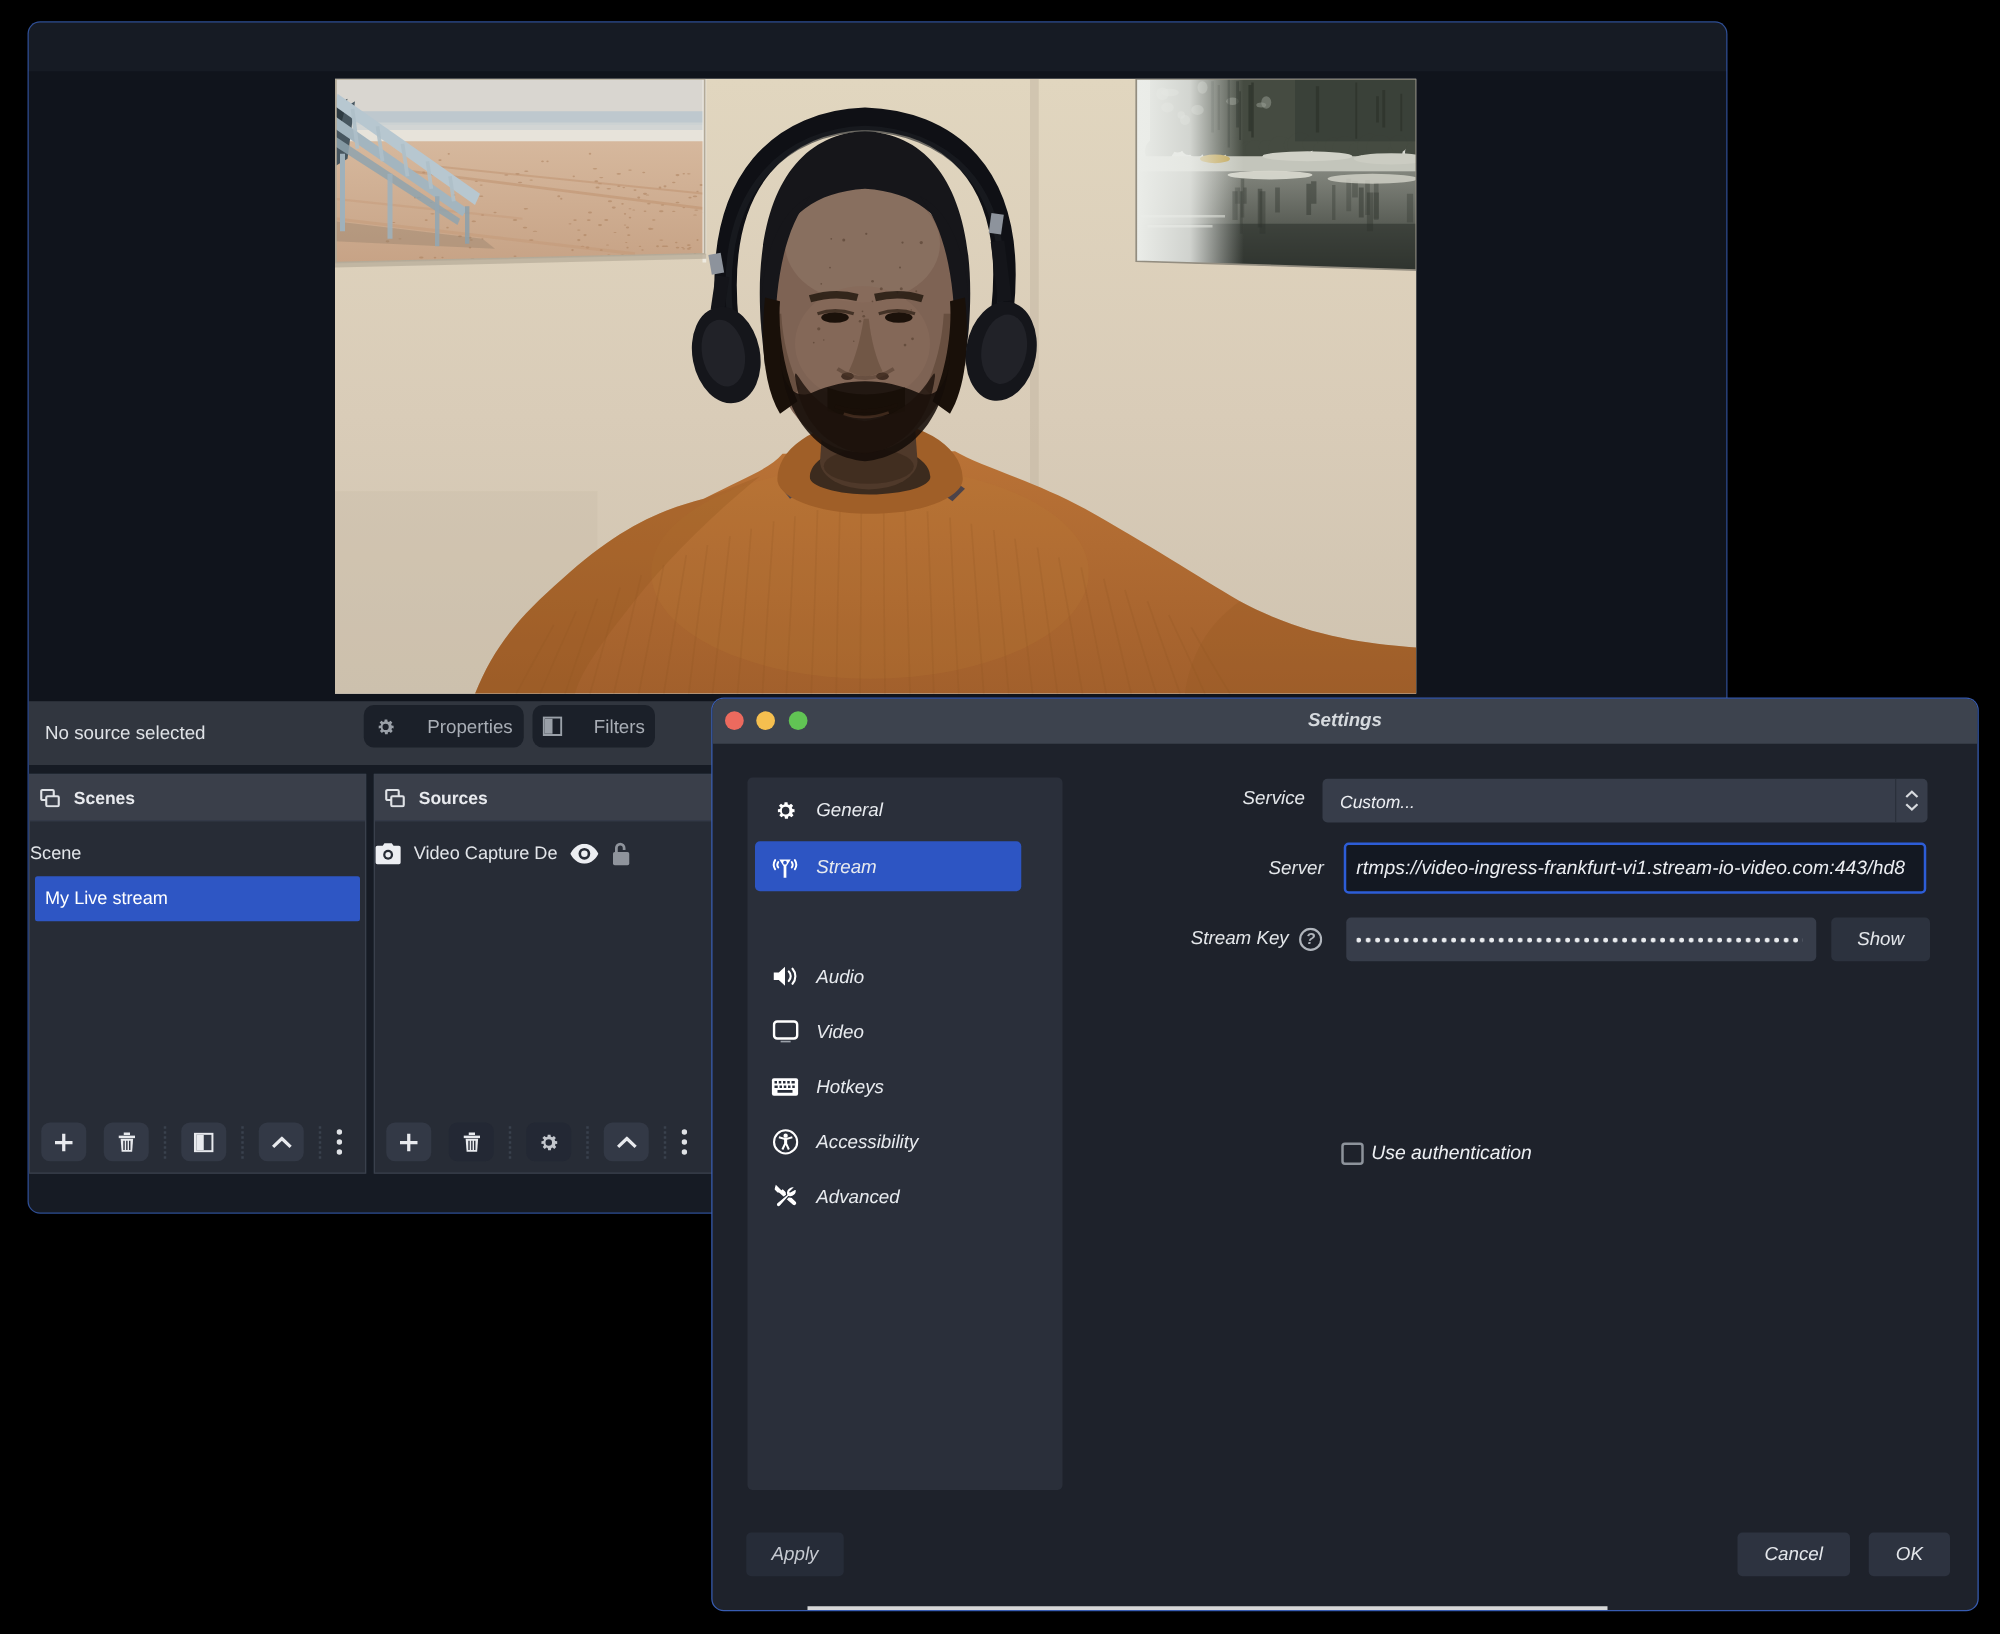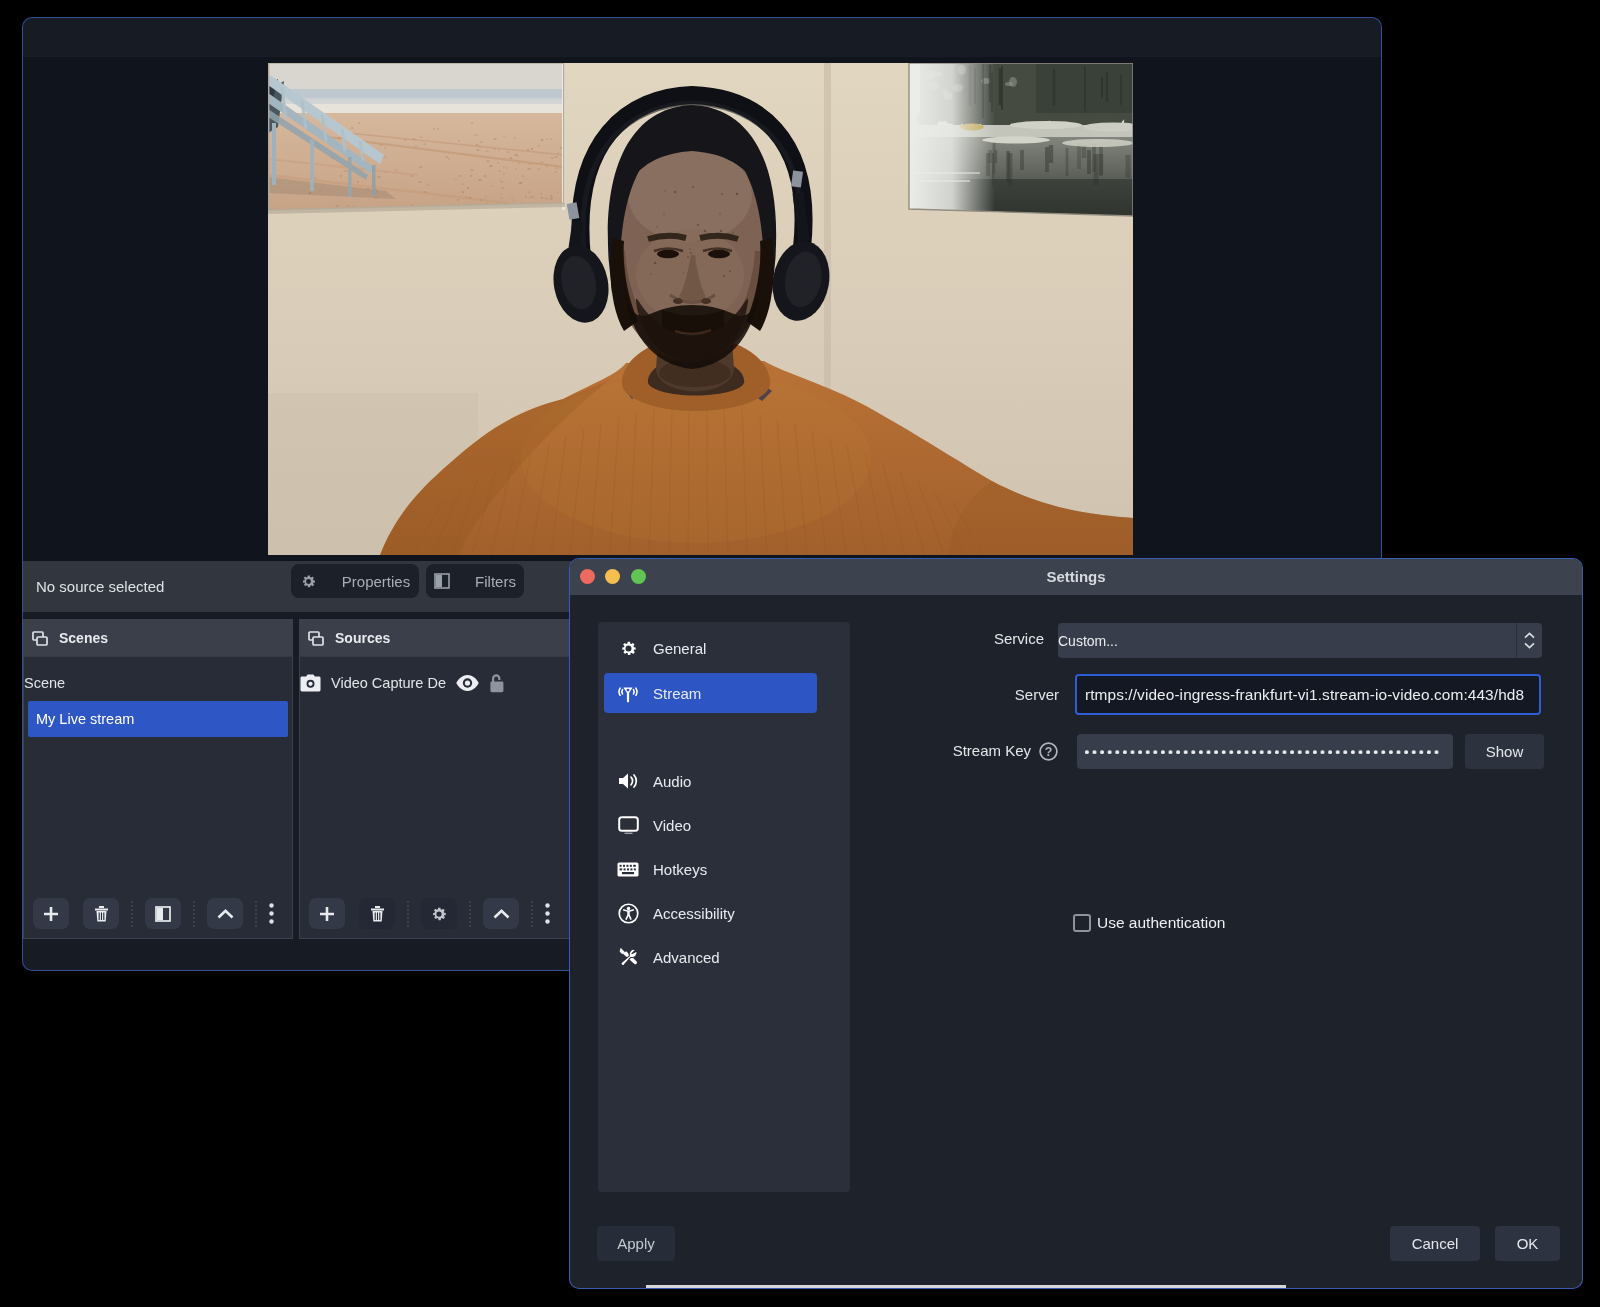--- a/index.html
+++ b/index.html
@@ -21,21 +21,21 @@
 .panel{position:absolute;top:601px;height:320px;background:#272c36;border:1px solid #3a404c;}
 .phead{height:37px;background:#3a3f4a;display:flex;align-items:center;gap:10px;padding-left:8px;border-bottom:1px solid #333947;}
 .phead b{color:#e8eaee;font-size:14px;}
 .pfoot{position:absolute;left:0;bottom:0;width:100%;height:49px;display:flex;align-items:center;padding-left:9px;}
 .ibtn{width:36px;height:31px;background:#333946;border-radius:7px;display:flex;align-items:center;justify-content:center;margin-right:14px;flex:none;}
 .ibtn.dk{background:#232834;}
 .vsep{width:0;height:26px;margin:0 12px 0 -2px;border-left:2px dotted #3a414e;flex:none;}
 .srow{height:36px;display:flex;align-items:center;color:#e2e5e9;font-size:14.5px;}
 .sel{background:#2e56c4;border-radius:2px;margin:0 4px;padding-left:8px;color:#fff;}
 
-#dlg{left:569px;top:558px;width:1014px;height:731px;background:#1e222b;border-radius:10px;border:1px solid rgba(62,108,212,.8);overflow:hidden;}
+#dlg{left:569px;top:558px;width:1014px;height:731px;background:#1e222b;border-radius:10px;border:1px solid rgba(62,108,212,.8);overflow:hidden;font-style:italic;}
 #dtitle{left:0;top:0;width:100%;height:36px;background:#3d434e;}
 #dtitle .t{position:absolute;left:0;right:0;text-align:center;line-height:36px;font-weight:bold;font-size:15px;color:#d6dade;}
 #dtitle .dot{position:absolute;top:10px;width:15px;height:15px;border-radius:50%;}
 #sidebar{left:28px;top:63px;width:252px;height:570px;background:#2a2f3a;border-radius:4px;}
 .side-item{position:absolute;left:6px;width:213px;height:40px;display:flex;align-items:center;color:#e8ebef;font-size:15px;}
 .side-item .ic{width:22px;display:flex;justify-content:center;margin:0 14px 0 13px;}
 .side-item.on{background:#2d55c3;border-radius:4px;}
 .flbl{position:absolute;font-size:15px;color:#e4e7ea;text-align:right;}
 .field{position:absolute;background:#373d4a;border-radius:4px;color:#eceef2;font-size:14px;display:flex;align-items:center;}
 .btn{position:absolute;background:#2d3340;border-radius:4px;color:#e4e7eb;font-size:15px;display:flex;align-items:center;justify-content:center;}
@@ -671,21 +671,21 @@
       <div class="side-item" style="top:315px;"><span class="ic">
             <svg width="22" height="22" viewBox="0 0 24 24">
               <path d="M4 2l5 5-1.2 1.2a8 8 0 0 1-2.3.5L3 6.2A8 8 0 0 1 3.4 4z" fill="#fff"></path>
               <path d="M6.5 8.5L19 19.5a1.8 1.8 0 0 0 2.5-2.5L10 5.8z" fill="#fff"></path>
               <path d="M16 8.5L20.5 4a5.4 5.4 0 0 0-7 6.8L4.8 18a2 2 0 0 0 2.8 2.8l7.4-8.4a5.4 5.4 0 0 0 6.6-7z" fill="#fff" stroke="#262c38" stroke-width="1.1"></path>
             </svg>
           </span>Advanced</div>
     </div>
 
     <div class="flbl" style="right:538px;top:71px;">Service</div>
-    <div class="field" id="service" style="left:488px;top:64px;width:484px;height:35px;">Custom...
+    <div class="field" id="service" style="left:488px;top:64px;width:484px;height:35px;padding-left:14px;">Custom...
       <div style="position:absolute;right:0;top:0;width:26px;height:35px;border-left:1px solid #2a303b;display:flex;flex-direction:column;align-items:center;justify-content:center;gap:3px;">
         <svg width="11" height="7" viewBox="0 0 11 7">
             <path d="M1 5.6L5.5 1.4 10 5.6" fill="none" stroke="#d7dade" stroke-width="1.8"></path>
           </svg>
         <svg width="11" height="7" viewBox="0 0 11 7">
             <path d="M1 1.4L5.5 5.6 10 1.4" fill="none" stroke="#d7dade" stroke-width="1.8"></path>
           </svg>
       </div>
     </div>
 

